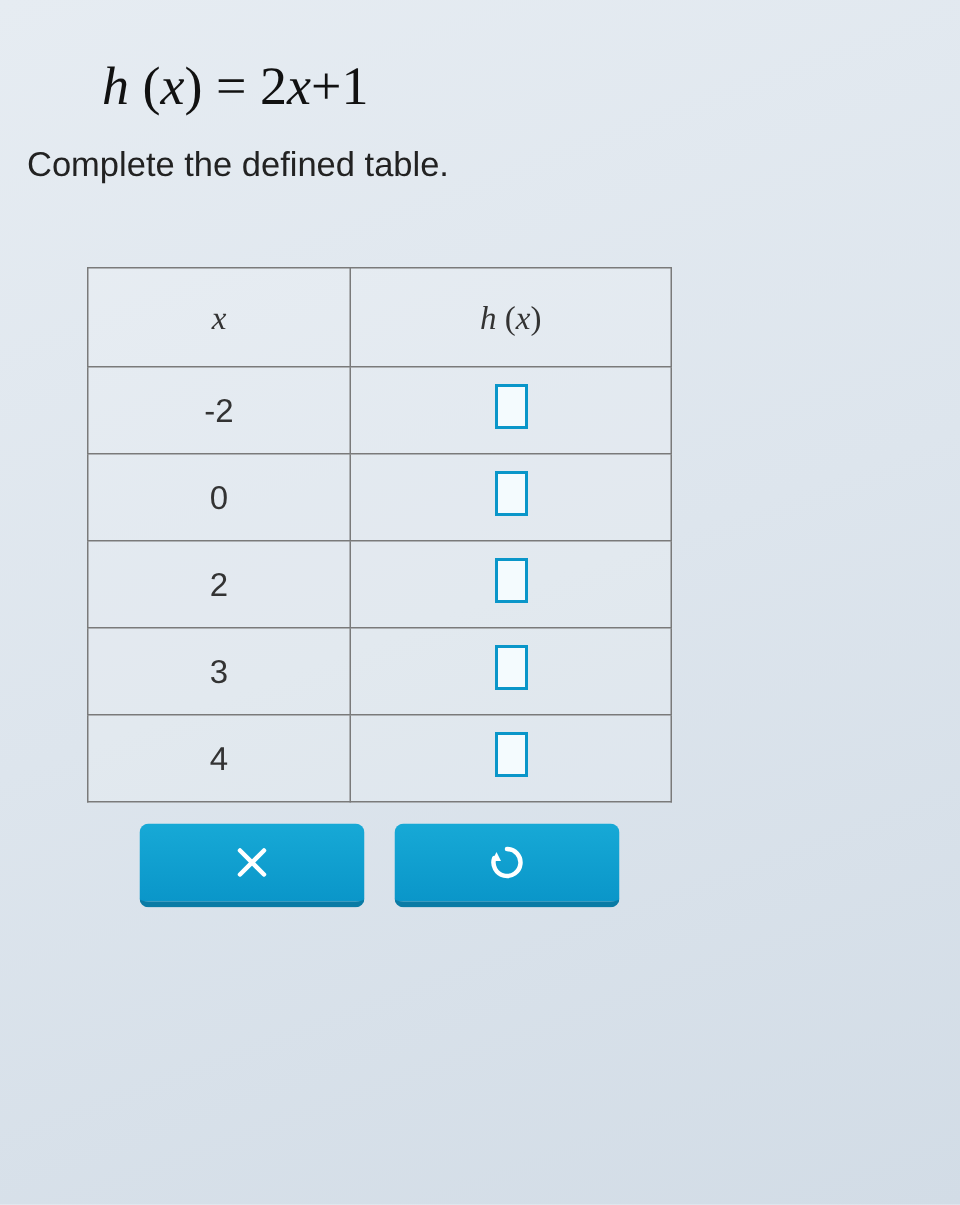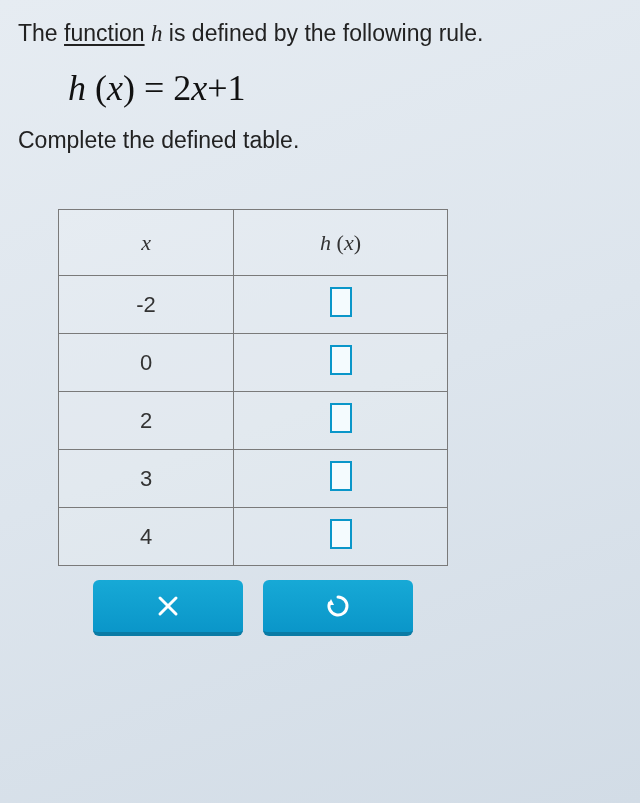--- a/index.html
+++ b/index.html
@@ -88,24 +88,20 @@
     justify-content: center;
     cursor: pointer;
   }
   .btn svg { display: block; }
 </style>
 </head>
 <body>
 
 <div class="page">
 
-  <div class="intro">
-    <span>The </span><span class="uword">function</span>
-    <span class="fvar">h</span><span> is defined by the following rule.</span>
-  </div>
 
   <div class="formula">
     <span class="fvar">h</span>
     <span class="paren">(</span><span class="fvar">x</span><span class="paren">)</span>
     <span class="num"> = </span><span><span class="num">2</span>x<span class="num">+1</span></span>
   </div>
 
   <div class="prompt2">Complete the defined table.</div>
 
   <div class="tablewrap">

